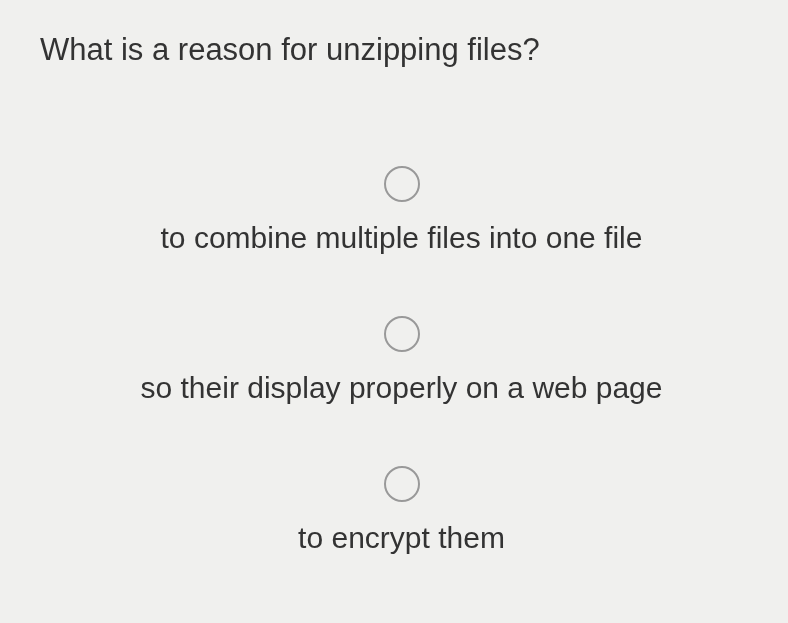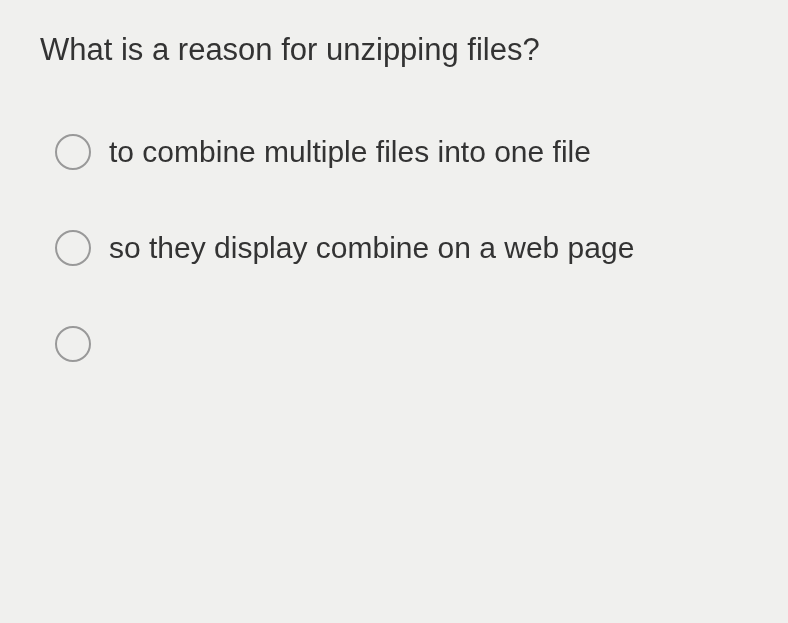--- a/index.html
+++ b/index.html
@@ -12,34 +12,35 @@
     height: 623px;
     background: #f0f0ee;
     font-family: -apple-system, BlinkMacSystemFont, "Segoe UI", Arial, sans-serif;
     padding: 30px 40px;
     color: #3a3a3a;
   }
   .question {
     font-size: 31px;
     font-weight: 400;
     color: #333;
-    margin-bottom: 64px;
+    margin-bottom: 96px;
     line-height: 1.3;
   }
   .options {
     display: flex;
     flex-direction: column;
     gap: 60px;
     padding-left: 15px;
   }
   .option {
     display: flex;
     align-items: center;
     gap: 18px;
     cursor: pointer;
+    flex-direction: column;
   }
   .radio {
     width: 36px;
     height: 36px;
     border: 2.5px solid #999;
     border-radius: 50%;
     flex-shrink: 0;
     background: transparent;
   }
   .option-label {
@@ -54,18 +55,19 @@
 
 <div class="question">What is a reason for unzipping files?</div>
 
 <div class="options">
   <div class="option">
     <div class="radio"></div>
     <div class="option-label">to combine multiple files into one file</div>
   </div>
   <div class="option">
     <div class="radio"></div>
-    <div class="option-label">so they display combine on a web page</div>
+    <div class="option-label">so their display properly on a web page</div>
   </div>
   <div class="option">
     <div class="radio"></div>
+    <div class="option-label">to encrypt them</div>
   </div>
 </div>
 
 </body></html>

